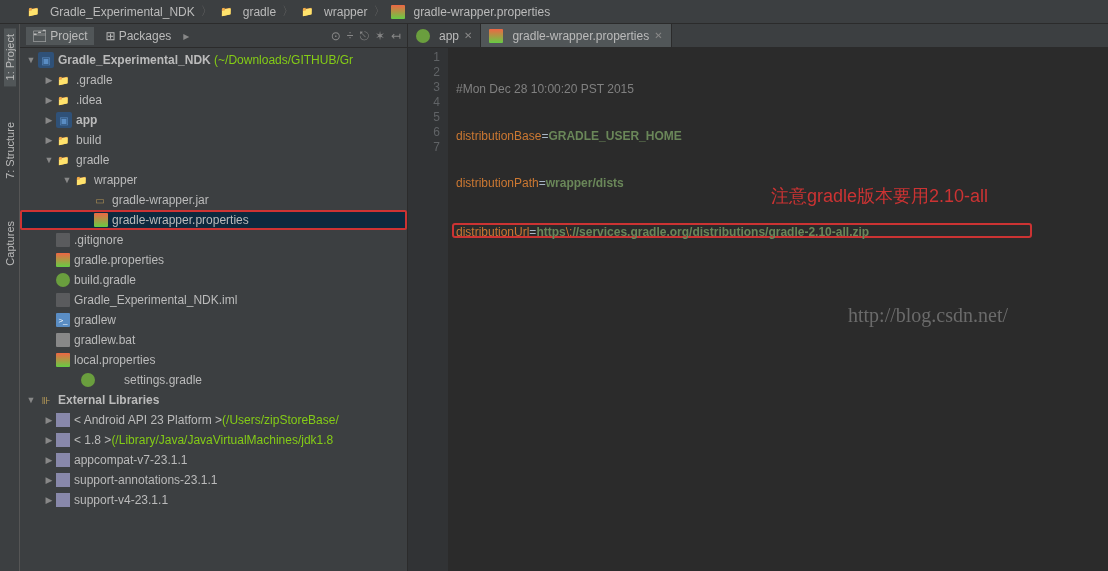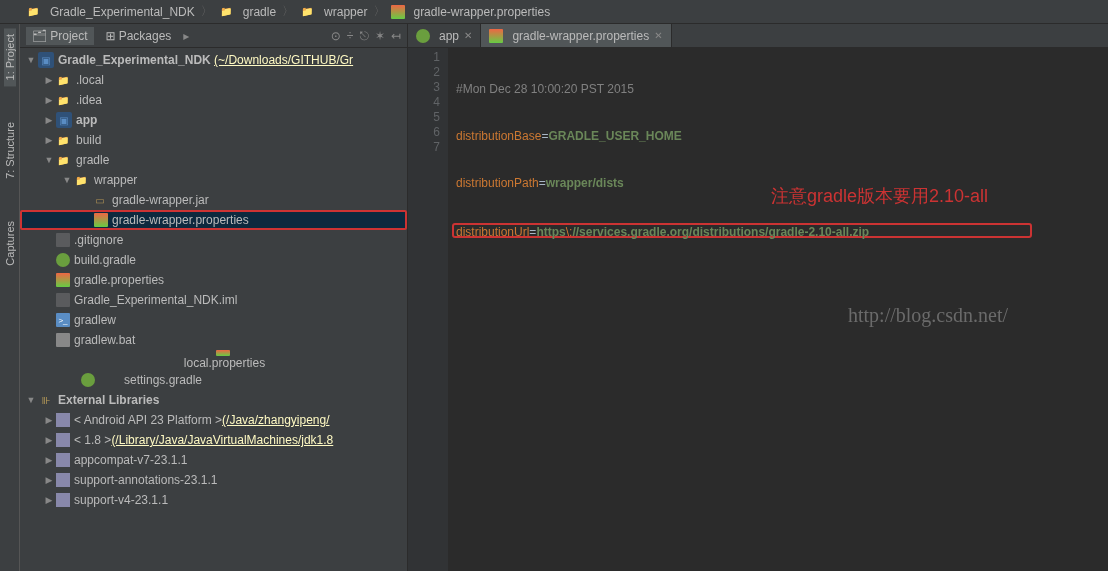--- a/index.html
+++ b/index.html
@@ -26,21 +26,21 @@
 .ticon { width: 16px; height: 16px; display: inline-flex; align-items: center; justify-content: center; margin-right: 4px; font-size: 10px; }
 .folder { color: #b39355; }
 .folder.app { color: #5a8dc4; background: #2f5178; border-radius: 2px; }
 .file-props { background: linear-gradient(#e64, #6c4); width: 14px; height: 14px; border-radius: 1px; }
 .file-gray { background: #888; width: 14px; height: 14px; border-radius: 1px; opacity: 0.4; }
 .file-gradle { background: #6a9e3e; width: 14px; height: 14px; border-radius: 50%; }
 .file-jar { color: #b39355; }
 .file-sh { background: #5a8dc4; width: 14px; height: 14px; border-radius: 1px; color: white; font-size: 8px; }
 .file-bat { background: #888; width: 14px; height: 14px; border-radius: 1px; }
 .lib-icon { background: #8888aa; width: 14px; height: 14px; }
-.dim { color: #fef9c3; text-decoration: underline; }
+.dim { color: #84cc16; }
 .bold { font-weight: bold; }
 .editor-area { flex: 1; display: flex; flex-direction: column; background: #2b2b2b; position: relative; }
 .editor-tabs { height: 24px; background: #3c3f41; border-bottom: 1px solid #2b2b2b; display: flex; align-items: center; }
 .editor-tab { height: 100%; display: flex; align-items: center; gap: 5px; padding: 0 8px; border-right: 1px solid #2b2b2b; background: #515658; color: #bbb; }
 .editor-tab.inactive { background: #3c3f41; }
 .tab-close { color: #888; font-size: 10px; }
 .editor-body { flex: 1; display: flex; font-family: Menlo, Monaco, monospace; font-size: 12px; position: relative; }
 .gutter { width: 40px; background: #313335; text-align: right; padding: 2px 8px 0 0; color: #606366; line-height: 15px; }
 .code { flex: 1; padding: 2px 0 0 8px; line-height: 15px; color: #a9b7c6; position: relative; }
 .code-line { height: 15px; white-space: pre; margin-top: 32px; }
@@ -103,21 +103,21 @@
         <span>✶</span>
         <span>↤</span>
       </div>
     </div>
     <div class="tree">
       <div class="tree-row" style="padding-left:4px"><span class="arrow">▼</span><span class="ticon folder app">▣</span><span class="bold">Gradle_Experimental_NDK</span>&nbsp;<span class="dim">(~/Downloads/GITHUB/Gr</span></div>
       <div id="tree-items">
           <div class="tree-row" style="padding-left: 22px;">
             <span class="arrow ">▶</span>
             <span class="ticon folder">📁</span>
-            <span>.local</span>
+            <span>.gradle</span>
           </div>
           <div class="tree-row" style="padding-left: 22px;">
             <span class="arrow ">▶</span>
             <span class="ticon folder">📁</span>
             <span>.idea</span>
           </div>
           <div class="tree-row" style="padding-left: 22px;">
             <span class="arrow ">▶</span>
             <span class="ticon folder app">▣</span>
             <span class="bold">app</span>
@@ -147,65 +147,65 @@
             <span class="ticon file-props"></span>
             <span>gradle-wrapper.properties</span>
           </div>
           <div class="tree-row" style="padding-left: 22px;">
             <span class="arrow empty"></span>
             <span class="ticon file-gray"></span>
             <span>.gitignore</span>
           </div>
           <div class="tree-row" style="padding-left: 22px;">
             <span class="arrow empty"></span>
+            <span class="ticon file-props"></span>
+            <span>gradle.properties</span>
+          </div>
+          <div class="tree-row" style="padding-left: 22px;">
+            <span class="arrow empty"></span>
             <span class="ticon file-gradle"></span>
             <span>build.gradle</span>
           </div>
           <div class="tree-row" style="padding-left: 22px;">
             <span class="arrow empty"></span>
-            <span class="ticon file-props"></span>
-            <span>gradle.properties</span>
-          </div>
-          <div class="tree-row" style="padding-left: 22px;">
-            <span class="arrow empty"></span>
             <span class="ticon file-gray"></span>
             <span>Gradle_Experimental_NDK.iml</span>
           </div>
           <div class="tree-row" style="padding-left: 22px;">
             <span class="arrow empty"></span>
             <span class="ticon file-sh">&gt;_</span>
             <span>gradlew</span>
           </div>
           <div class="tree-row" style="padding-left: 22px;">
             <span class="arrow empty"></span>
             <span class="ticon file-bat"></span>
             <span>gradlew.bat</span>
           </div>
-          <div class="tree-row" style="padding-left: 22px; flex-direction: column;">
+          <div class="tree-row" style="padding-left: 22px;">
             <span class="arrow empty"></span>
             <span class="ticon file-props"></span>
             <span>local.properties</span>
           </div>
           <div class="tree-row" style="padding-left: 22px; gap: 25px;">
             <span class="arrow empty"></span>
             <span class="ticon file-gradle"></span>
             <span>settings.gradle</span>
           </div>
         </div>
       <div class="tree-row" style="padding-left:4px">
           <span class="arrow">▼</span>
           <span class="ticon" style="color:#c9a85c">⊪</span>
           <span class="bold">External Libraries</span>
         </div>
       <div id="lib-items">
           <div class="tree-row" style="padding-left: 22px;">
             <span class="arrow">▶</span>
             <span class="ticon lib-icon"></span>
             <span>&lt; Android API 23 Platform &gt;</span> 
-            <span class="dim">(/Java/zhangyipeng/</span>
+            <span class="dim">(/Users/zipStoreBase/</span>
           </div>
           <div class="tree-row" style="padding-left: 22px;">
             <span class="arrow">▶</span>
             <span class="ticon lib-icon"></span>
             <span>&lt; 1.8 &gt;</span> 
             <span class="dim">(/Library/Java/JavaVirtualMachines/jdk1.8</span>
           </div>
           <div class="tree-row" style="padding-left: 22px;">
             <span class="arrow">▶</span>
             <span class="ticon lib-icon"></span>

